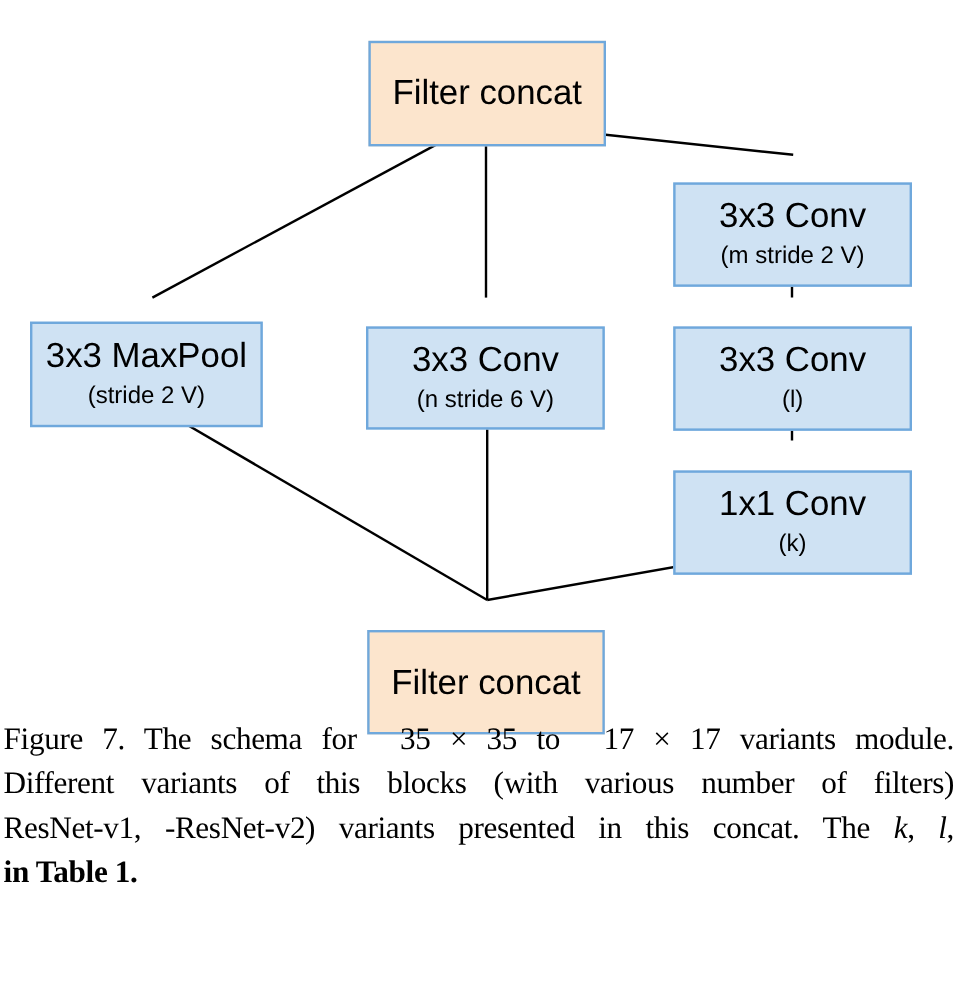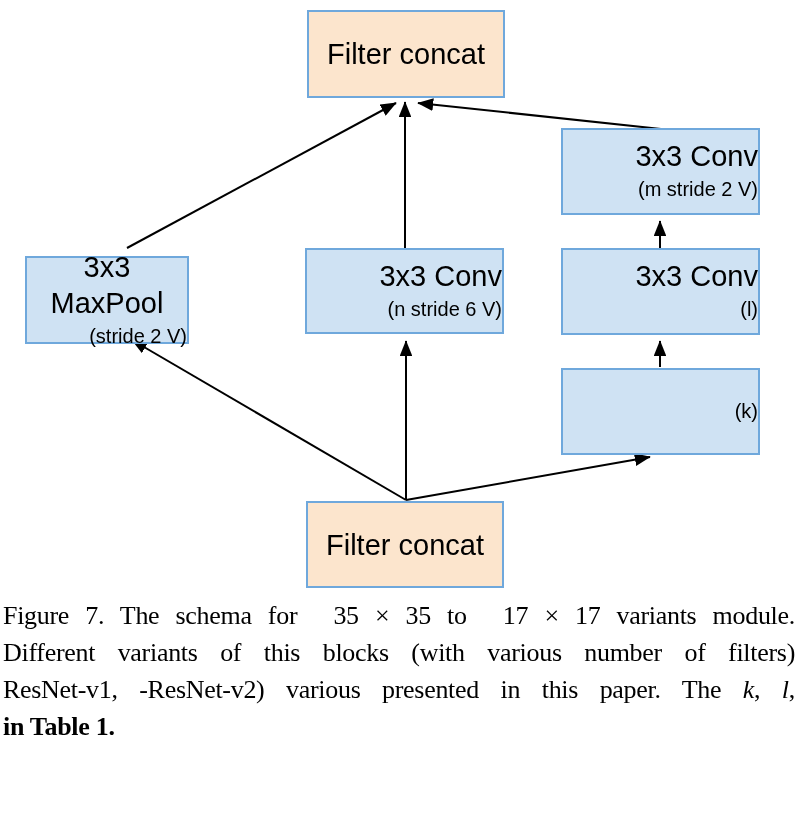--- a/index.html
+++ b/index.html
@@ -6,24 +6,24 @@
   .page {
     position:relative; width:797px; height:820px; background:#ffffff;
     font-family:"Liberation Sans", sans-serif; overflow:hidden;
   }
   .diagram { position:absolute; left:0; top:0; width:797px; height:596px; }
   .arrows { position:absolute; left:0; top:0; }
   .node {
     position:absolute; box-sizing:border-box;
     border:2px solid var(--box-border,#6fa8dc);
     display:flex; flex-direction:column; align-items:center; justify-content:center;
-    text-align:center; color:#000;
+    text-align:center; color:#000;margin-top:24px;
   }
   .node.orange { background:var(--concat-fill,#fce5cd); }
-  .node.blue   { background:var(--conv-fill,#cfe2f3);align-items:flex-end; }
+  .node.blue   { background:var(--conv-fill,#cfe2f3); }
   .node .l1 { font-size:29px; line-height:36px; }
   .node .l2 { font-size:20px; line-height:31px; }
   .node.single .l1 { font-size:29px; }
 
   .caption {
     position:absolute; left:3px; top:597px; width:792px;
     font-family:"Liberation Serif", serif; font-size:26px; color:#000;
   }
   .cap-line {
     margin:0; white-space:nowrap; line-height:37px; letter-spacing:-0.3px;
@@ -58,45 +58,46 @@
 
     <div class="node orange single" style="left:307px; top:10px; width:198px; height:88px;">
       <div class="l1">Filter concat</div>
     </div>
 
     <div class="node blue" style="left:561px; top:128px; width:199px; height:87px;">
       <div class="l1">3x3 Conv</div>
       <div class="l2">(m stride 2 V)</div>
     </div>
 
-    <div class="node blue" style="left:25px; top:256px; width:164px; height:88px;">
+    <div class="node blue" style="left:25px; top:244px; width:194px; height:88px;">
       <div class="l1">3x3 MaxPool</div>
       <div class="l2">(stride 2 V)</div>
     </div>
 
     <div class="node blue" style="left:305px; top:248px; width:199px; height:86px;">
       <div class="l1">3x3 Conv</div>
       <div class="l2">(n stride 6 V)</div>
     </div>
 
     <div class="node blue" style="left:561px; top:248px; width:199px; height:87px;">
       <div class="l1">3x3 Conv</div>
       <div class="l2">(l)</div>
     </div>
 
     <div class="node blue" style="left:561px; top:368px; width:199px; height:87px;">
+      <div class="l1">1x1 Conv</div>
       <div class="l2">(k)</div>
     </div>
 
     <div class="node orange single" style="left:306px; top:501px; width:198px; height:87px;">
       <div class="l1">Filter concat</div>
     </div>
 
   </div>
 
   <div class="caption">
       <p class="cap-line"><span class="seg-normal">Figure 7. The schema for </span><span class="seg-math">35 × 35</span><span class="seg-normal"> to </span><span class="seg-math">17 × 17</span><span class="seg-normal"> variants module.</span></p>
       <p class="cap-line"><span class="seg-normal">Different variants of this blocks (with various number of filters)</span></p>
-      <p class="cap-line"><span class="seg-normal">ResNet-v1, -ResNet-v2) various presented in this paper. The </span><span class="seg-italic">k</span><span class="seg-normal">, </span><span class="seg-italic">l</span><span class="seg-normal">,</span></p>
+      <p class="cap-line"><span class="seg-normal">ResNet-v1, -ResNet-v2) variants presented in this concat. The </span><span class="seg-italic">k</span><span class="seg-normal">, </span><span class="seg-italic">l</span><span class="seg-normal">,</span></p>
       <p class="cap-line last"><span class="seg-normal">in Table 1.</span></p>
     </div>
 
 </div>
 
 </body></html>

